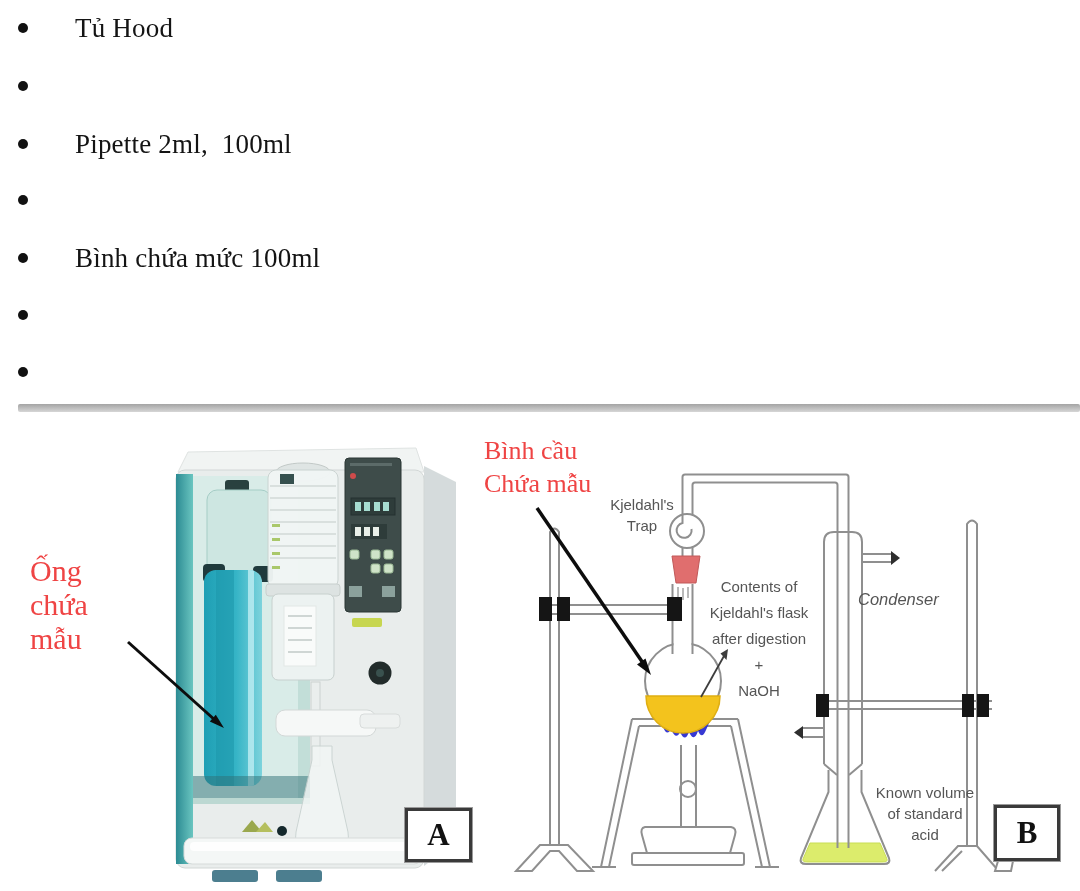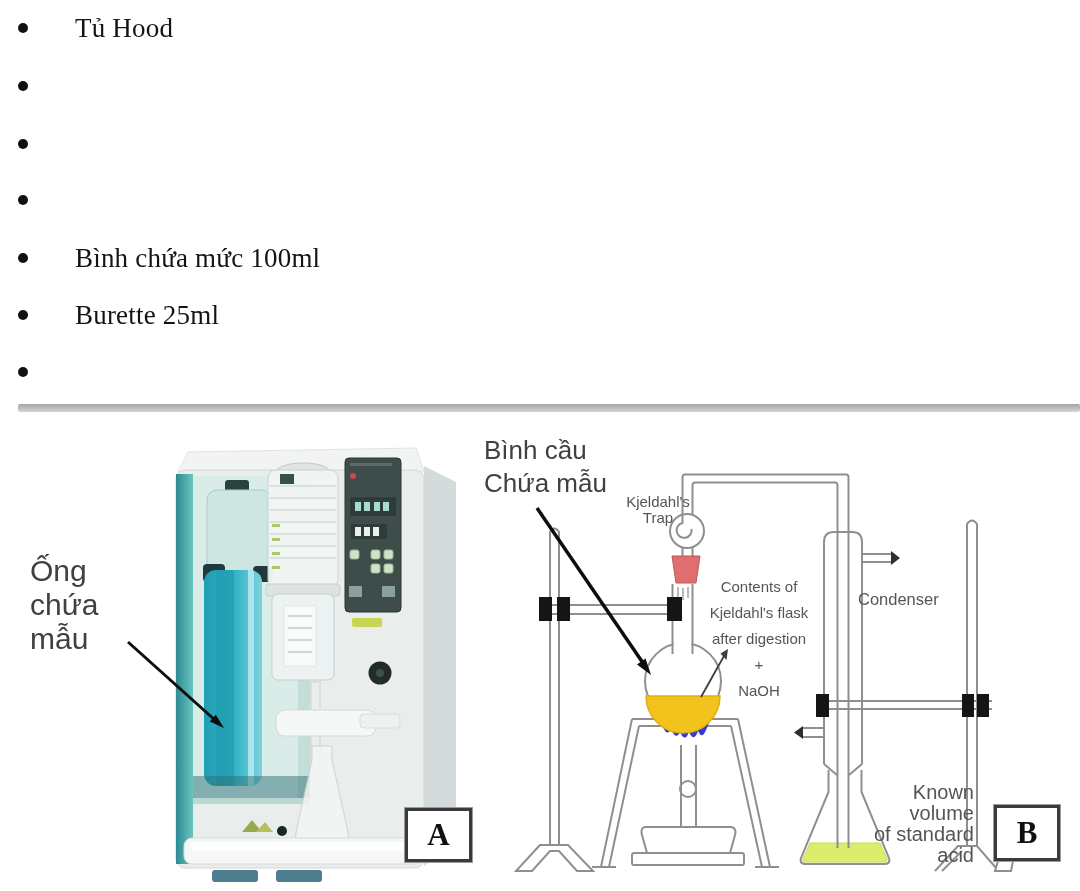--- a/index.html
+++ b/index.html
@@ -16,28 +16,28 @@
   .bullet{display:inline-block;width:10px;height:10px;border-radius:50%;background:#111;margin-left:18px;flex:0 0 auto;}
   .li-text{margin-left:47px;font-size:27px;color:#141414;letter-spacing:.2px;white-space:pre;}
   
   .divider{position:absolute;left:18px;top:404px;width:1062px;height:8px;border-radius:2px;
     background:linear-gradient(#a4a4a4,#d6d6d6);}
   
   .photo-wrap{position:absolute;left:20px;top:446px;width:455px;height:445px;}
   .diagram-wrap{position:absolute;left:480px;top:430px;width:600px;height:461px;}
   .photo-wrap svg,.diagram-wrap svg{position:absolute;left:0;top:0;}
   .pre{white-space:pre-line;}
-  .vn-label{position:absolute;font-family:Liberation Sans, sans-serif;color:#404040;font-size:26px;line-height:33px;}
+  .vn-label{position:absolute;font-family:Liberation Serif, serif;color:#ef4444;font-size:26px;line-height:33px;}
   .photo-annot{left:10px;top:108px;font-size:30px;line-height:34px;width:90px;}
   .flask-annot{left:4px;top:4px;width:130px;}
   .dg-label{position:absolute;font-family:"Liberation Sans", sans-serif;color:#555555;text-align:center;}
-  .trap-annot{left:132px;top:64px;width:92px;font-size:15px;line-height:16px;}
+  .trap-annot{left:116px;top:64px;width:92px;font-size:15px;line-height:21px;}
   .contents-annot{left:220px;top:144px;width:118px;font-size:15px;line-height:26px;}
-  .condenser-annot{left:378px;top:160px;width:110px;font-size:16.5px;text-align:left;}
-  .acid-annot{left:372px;top:352px;width:122px;font-size:20px;line-height:21px;text-align:right;}
+  .condenser-annot{left:378px;top:160px;width:110px;font-size:16.5px;text-align:left;font-style:italic;}
+  .acid-annot{left:384px;top:352px;width:122px;font-size:15px;line-height:21px;}
   .panel-box{position:absolute;background:#fff;border:3px solid #3a3a3a;box-shadow:0 0 0 1px #9b9b9b;
     display:flex;align-items:center;justify-content:center;
     font-family:"Liberation Serif", serif;font-weight:bold;font-size:31px;color:#111;}
   .a-box{left:385px;top:362px;width:61px;height:48px;}
   .b-box{left:514px;top:375px;width:60px;height:50px;}
 </style>
 </head>
 <body>
 
 <div class="page">
@@ -45,31 +45,31 @@
   <div>
     <div class="li-row" style="top:9px">
         <span class="bullet"></span>
         <span class="li-text">Tủ Hood</span>
       </div>
     <div class="li-row" style="top:67px">
         <span class="bullet"></span>
       </div>
     <div class="li-row" style="top:125px">
         <span class="bullet"></span>
+        <span class="li-text">Pipette 2ml,  100ml</span>
       </div>
     <div class="li-row" style="top:181px">
         <span class="bullet"></span>
       </div>
     <div class="li-row" style="top:239px">
         <span class="bullet"></span>
         <span class="li-text">Bình chứa mức 100ml</span>
       </div>
     <div class="li-row" style="top:296px">
         <span class="bullet"></span>
-        <span class="li-text">Burette 25ml</span>
       </div>
     <div class="li-row" style="top:353px">
         <span class="bullet"></span>
       </div>
   </div>
 
   <div class="divider"></div>
 
   <div class="photo-wrap">
     <svg width="455" height="445" viewBox="0 0 455 445">

